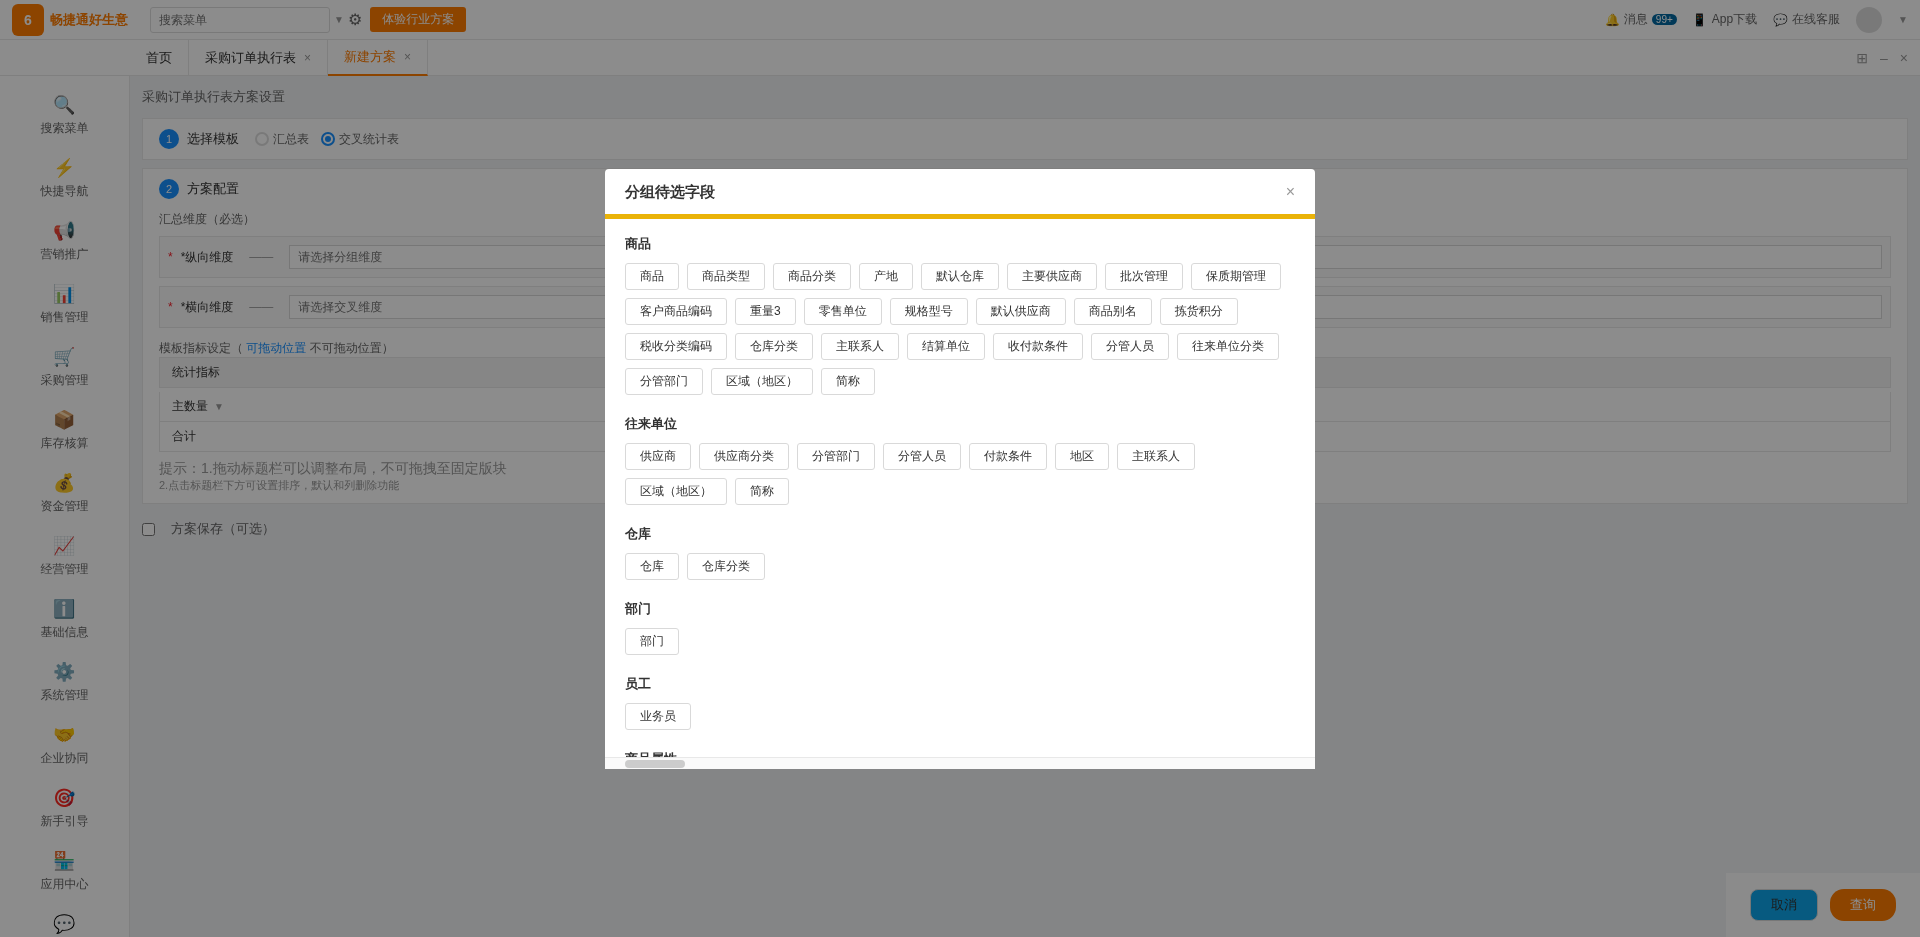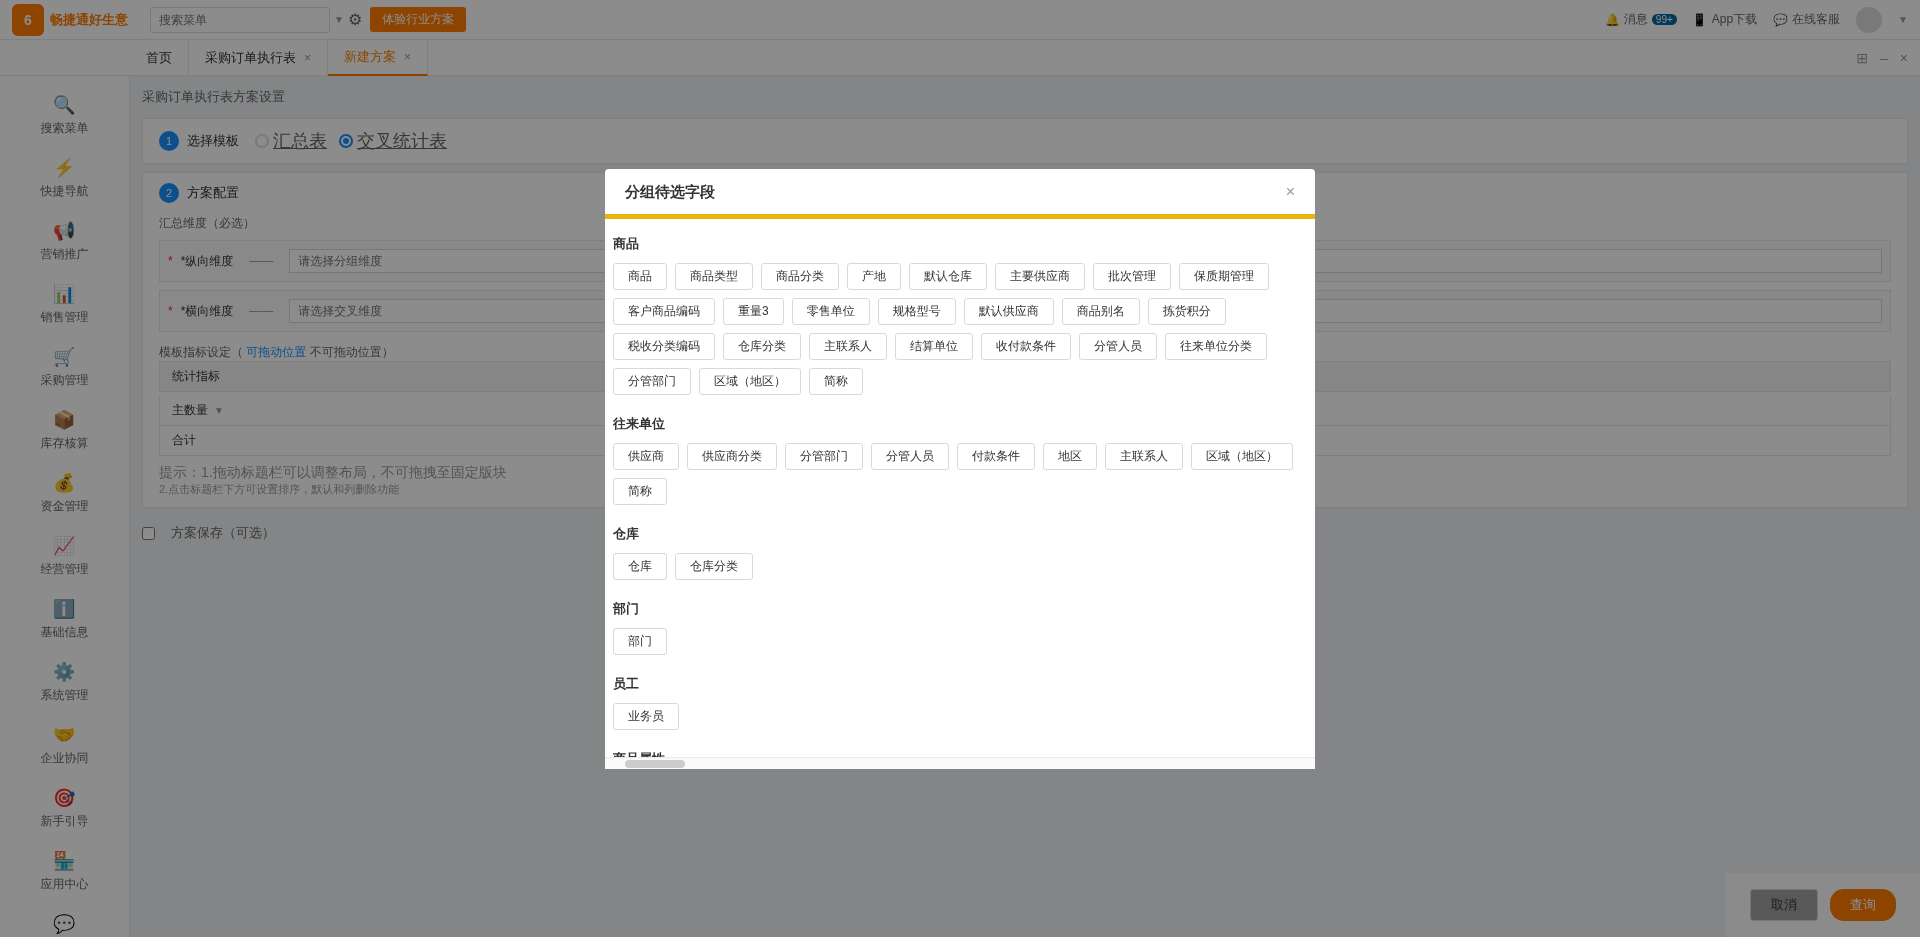--- a/index.html
+++ b/index.html
@@ -93,21 +93,21 @@
       flex: 1;
       padding: 12px;
       overflow: auto;
       position: relative;
     }
     .page-title { font-size: 13px; color: #666; margin-bottom: 12px; }
     .step-item { display: flex; align-items: center; gap: 8px; }
     .step-num { width: 20px; height: 20px; border-radius: 50%; background: #1890ff; color: white; font-size: 11px; display: flex; align-items: center; justify-content: center; }
     .step-label { font-size: 13px; color: #333; }
     .radio-group { display: flex; align-items: center; gap: 12px; }
-    .radio-item { display: flex; align-items: center; gap: 4px; font-size: 18px; color: #666; cursor: pointer; text-decoration: underline; }
+    .radio-item { display: flex; align-items: center; gap: 4px; font-size: 12px; color: #666; cursor: pointer; }
     .radio-dot { width: 14px; height: 14px; border-radius: 50%; border: 2px solid #ddd; display: flex; align-items: center; justify-content: center; }
     .radio-dot.active { border-color: #1890ff; }
     .radio-dot.active::after { content: ''; width: 6px; height: 6px; border-radius: 50%; background: #1890ff; }
 
     
     .overlay {
       position: fixed; top: 0; left: 0; right: 0; bottom: 0;
       background: rgba(0,0,0,0.45);
       z-index: 1000;
       display: flex; align-items: center; justify-content: center;
@@ -125,21 +125,21 @@
     }
     .modal-header {
       padding: 14px 20px 12px;
       border-bottom: 5px solid #eab308;
       display: flex; align-items: center; justify-content: space-between;
       flex-shrink: 0;
     }
     .modal-title { font-size: 15px; font-weight: bold; color: #333; }
     .modal-close { cursor: pointer; color: #999; font-size: 16px; }
     .modal-body {
-      flex: 1; overflow-y: auto; padding: 16px 8px;
+      flex: 1; overflow-y: auto; padding: 16px 20px;
     }
 
     
     .field-section { margin-bottom: 20px; }
     .field-section-title { font-size: 13px; font-weight: bold; color: #333; margin-bottom: 10px; }
     .field-tags { display: flex; flex-wrap: wrap; gap: 8px; }
     .field-tag {
       padding: 4px 14px; border: 1px solid #d9d9d9; border-radius: 3px;
       font-size: 12px; color: #333; cursor: pointer; background: white;
       white-space: nowrap;
@@ -154,21 +154,21 @@
     .modal-hscroll {
       height: 12px; border-top: 1px solid #e8e8e8; background: #fafafa; flex-shrink: 0; position: relative;
     }
     .hscroll-thumb { position: absolute; left: 20px; top: 2px; width: 60px; height: 8px; background: #ccc; border-radius: 4px; }
 
     
     .bottom-actions {
       position: fixed; bottom: 0; right: 0; padding: 16px 24px;
       display: flex; gap: 12px; z-index: 500; background: rgba(255,255,255,0.9);
     }
-    .btn-cancel { padding: 6px 20px; border: 1px solid #d9d9d9; background: #a3a3a3; border-radius: 3px; cursor: pointer; font-size: 13px; color: #333; }
+    .btn-cancel { padding: 6px 20px; border: 1px solid #d9d9d9; background: #0ea5e9; border-radius: 8px; cursor: pointer; font-size: 13px; color: #333; }
     .btn-confirm { padding: 6px 20px; border: none; background: #ff7c00; color: white; border-radius: 14px; cursor: pointer; font-size: 13px; }
   </style>
 </head>
 <body>
 
 <div class="top-nav">
   <div class="logo-area">
     <div class="logo-icon">
       <span>6</span>
     </div>

